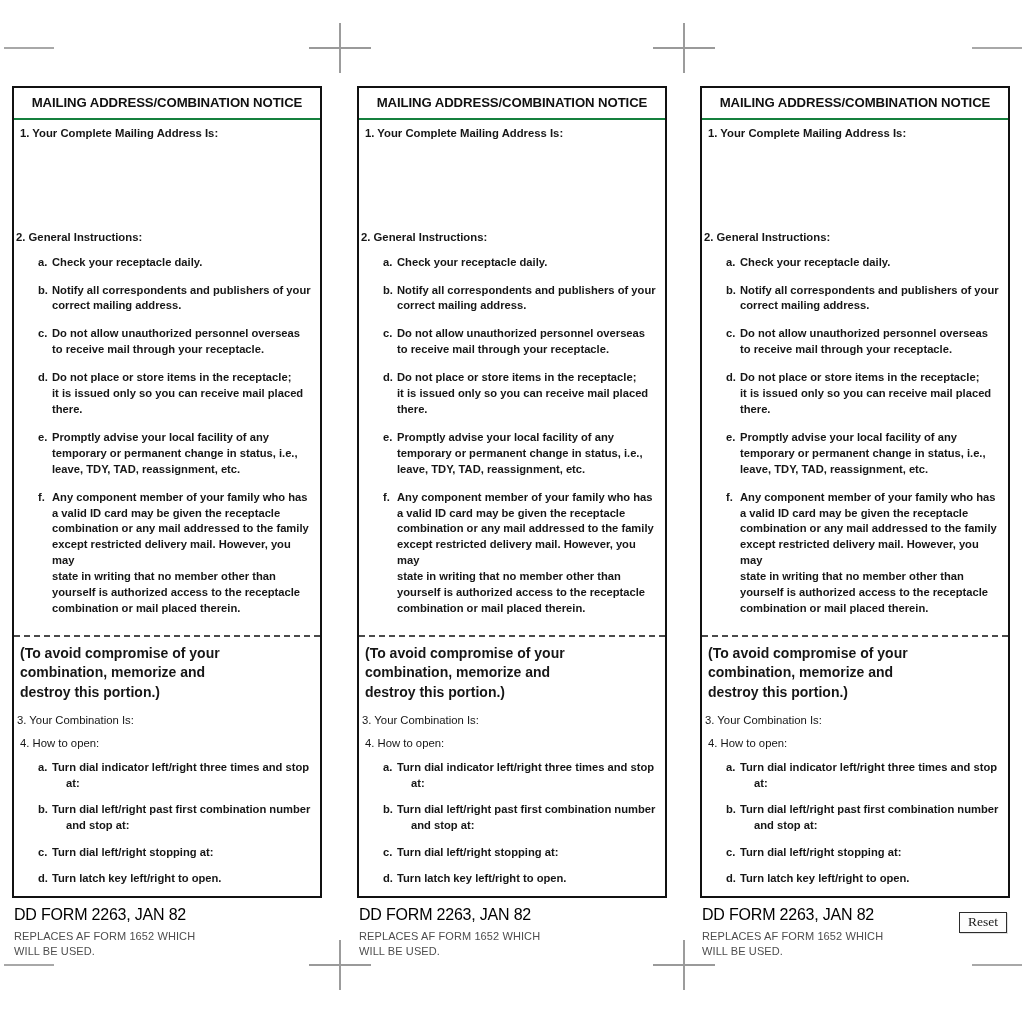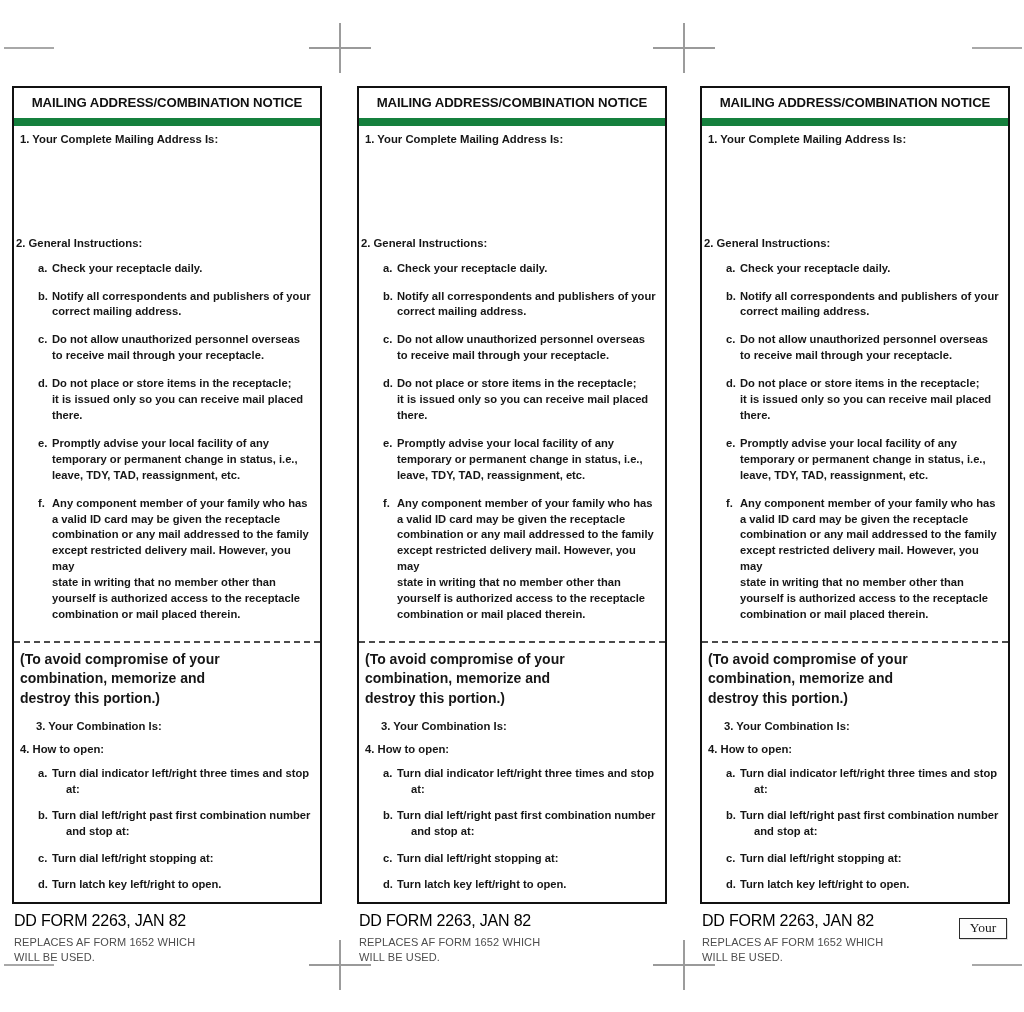--- a/index.html
+++ b/index.html
@@ -54,21 +54,21 @@
     top: 86px;
     width: 310px;
   }
 
   .notice-box {
     border: 2.5px solid #111111;
     background: #ffffff;
   }
 
   .notice-title {
-    border-bottom: 8px solid #15803d;
+    border-bottom: 2px solid #15803d;
     text-align: center;
     font-size: 13.2px;
     font-weight: bold;
     letter-spacing: -0.1px;
     color: #111111;
     padding: 8px 2px 7px 2px;
     line-height: 1.1;
     white-space: nowrap;
   }
 
@@ -128,28 +128,28 @@
     font-size: 14px;
     font-weight: bold;
     color: #161616;
     line-height: 1.4;
     padding: 7px 22px 0 6px;
   }
   .lower-note span { display: block; }
 
   .combo-head {
     font-size: 11.3px;
-    font-weight: bold;
-    color: #161616;
-    padding: 11px 6px 0 22px;
+    font-weight: normal;
+    color: #161616;
+    padding: 11px 6px 0 3px;
   }
 
   .howto-head {
     font-size: 11.3px;
-    font-weight: bold;
+    font-weight: normal;
     color: #161616;
     padding: 11px 4px 0 6px;
   }
 
   .howto-list {
     padding: 0 6px 10px 6px;
   }
   .howto-item {
     display: flex;
     font-size: 11.2px;
@@ -567,17 +567,17 @@
 
     </div>
   </div>
 
   <div class="footer">
     <div class="form-id">DD FORM 2263, JAN 82</div>
     <div class="replaces">
           <span>REPLACES AF FORM 1652 WHICH</span>
           <span>WILL BE USED.</span>
         </div>
-  <div class="reset-btn" style="right: 3px; top: 6px;">Your</div>
+  <div class="reset-btn" style="right: 3px; top: 6px;">Reset</div>
       </div>
 </div>
 
 </div>
 
 </body></html>

